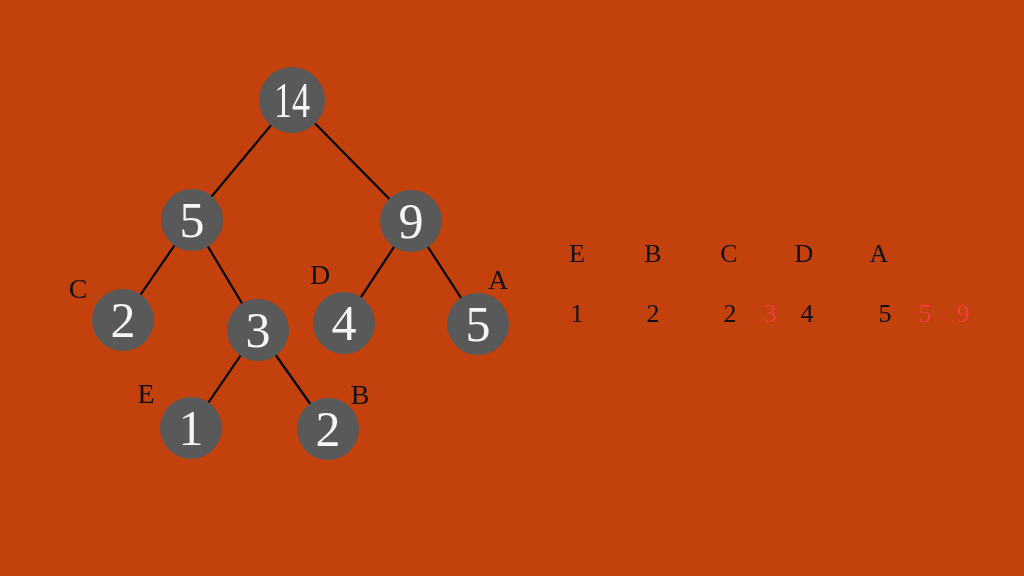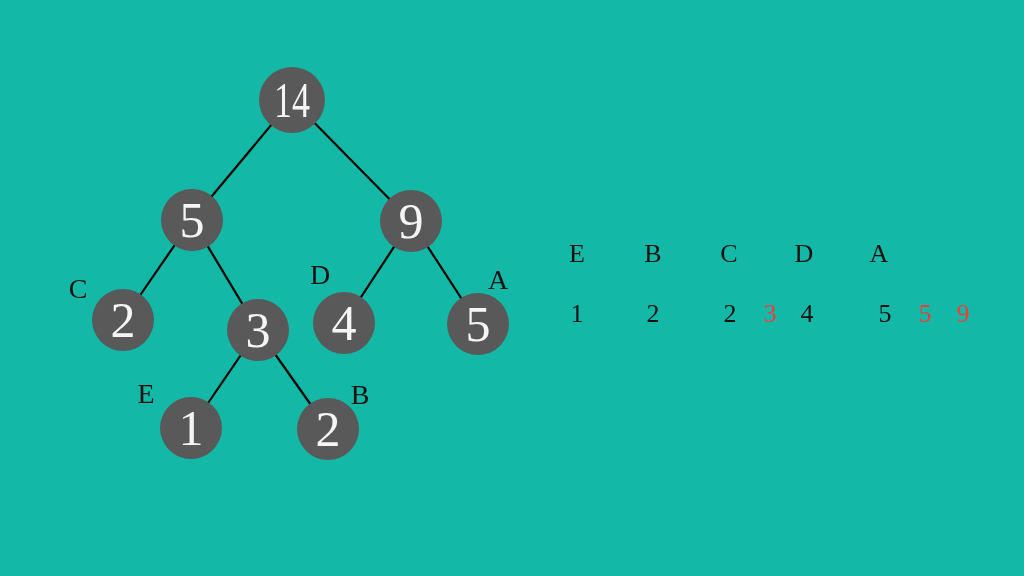--- a/index.html
+++ b/index.html
@@ -20,21 +20,21 @@
     font-family: "Liberation Serif", "DejaVu Serif", serif;
   }
   .node-value   { font-size: 50px; }
   .branch-label { font-size: 28px; }
   .freq-letter  { font-size: 26px; }
   .freq-number  { font-size: 26px; }
 </style>
 </head>
 <body>
 
-<div class="canvas" style="background: #14b8a6; text-align: center;">
+<div class="canvas" style="background: #c2410c; text-align: center;">
   <svg width="1024" height="576" viewBox="0 0 1024 576" xmlns="http://www.w3.org/2000/svg">
       <line x1="292" y1="100" x2="192" y2="220" stroke="#000000" stroke-width="2.2"></line>
       <line x1="292" y1="100" x2="411" y2="221" stroke="#000000" stroke-width="2.2"></line>
       <line x1="192" y1="220" x2="123" y2="320" stroke="#000000" stroke-width="2.2"></line>
       <line x1="192" y1="220" x2="258" y2="330" stroke="#000000" stroke-width="2.2"></line>
       <line x1="411" y1="221" x2="344" y2="323" stroke="#000000" stroke-width="2.2"></line>
       <line x1="411" y1="221" x2="478" y2="324" stroke="#000000" stroke-width="2.2"></line>
       <line x1="258" y1="330" x2="191" y2="428" stroke="#000000" stroke-width="2.2"></line>
       <line x1="258" y1="330" x2="328" y2="429" stroke="#000000" stroke-width="2.2"></line>
       <circle cx="292" cy="100" r="33" fill="#595959"></circle>

